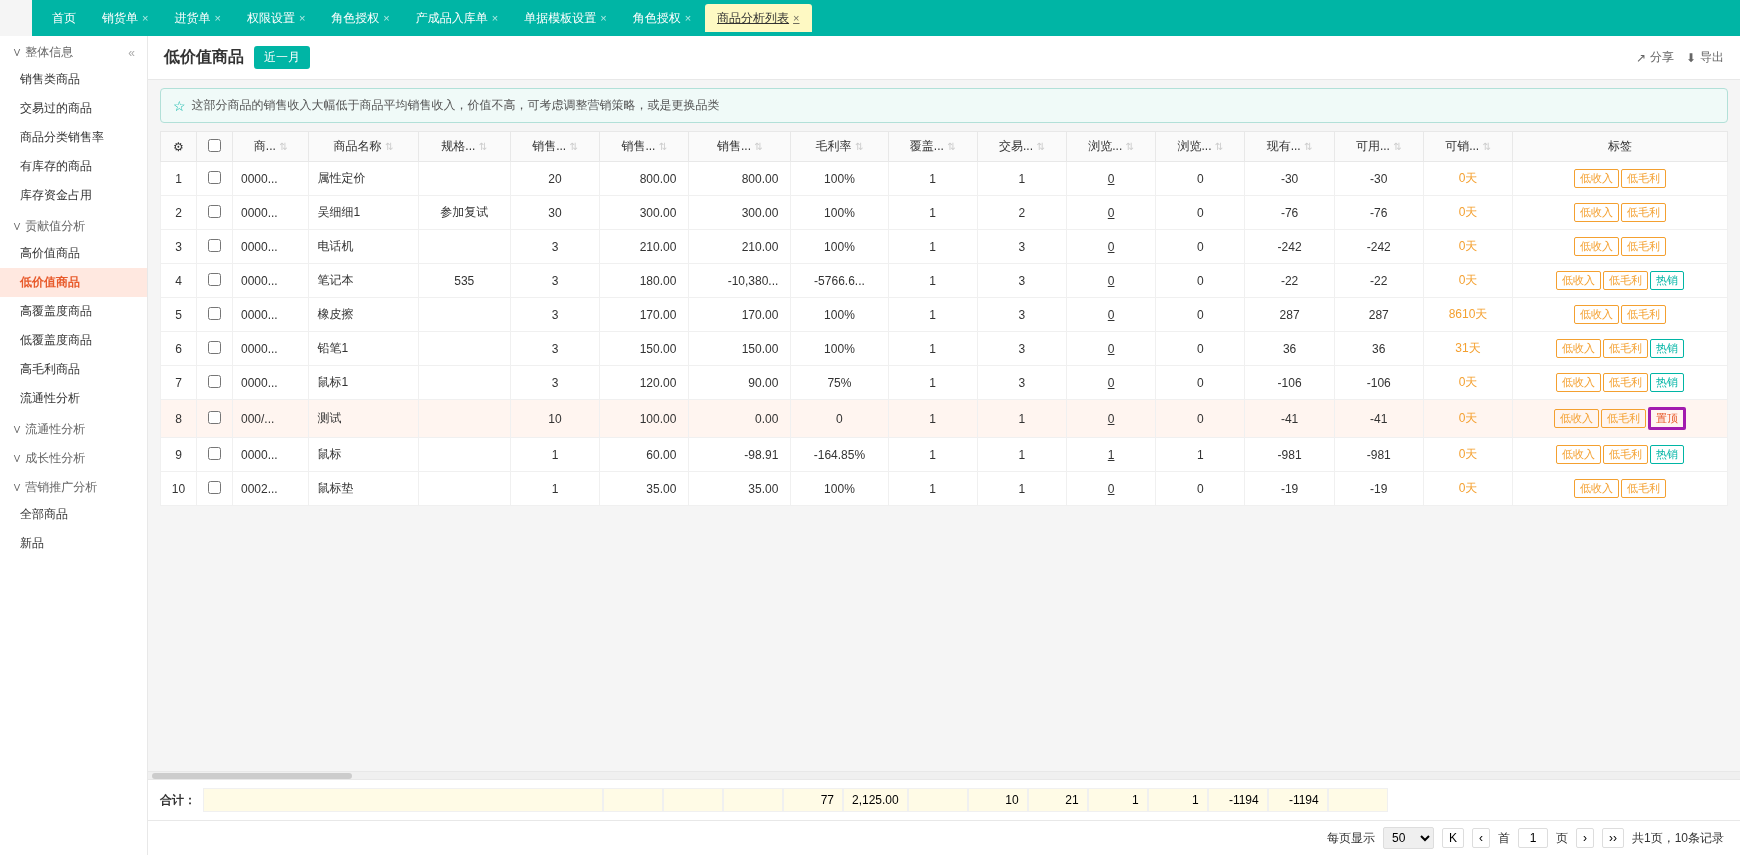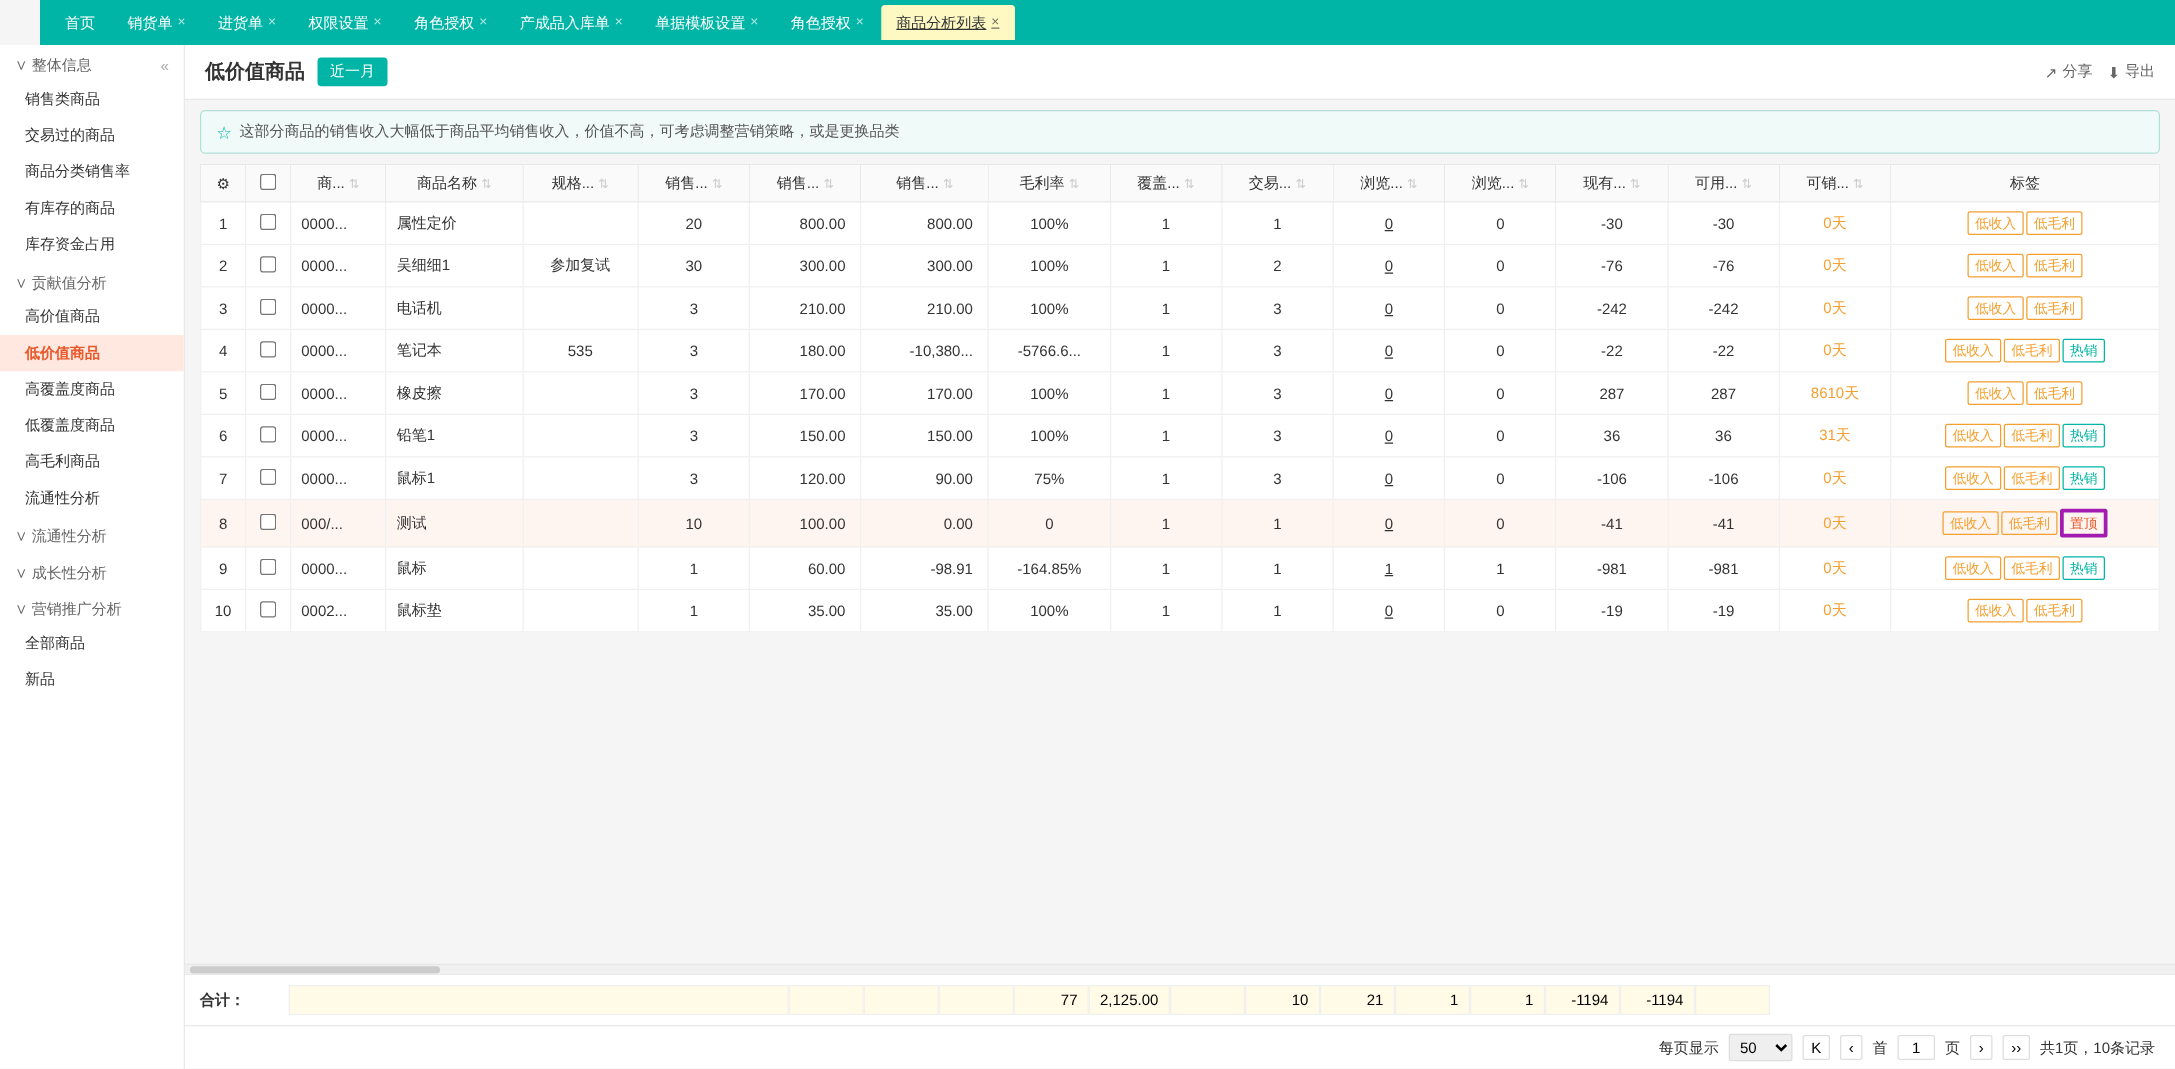--- a/index.html
+++ b/index.html
@@ -185,21 +185,21 @@
     input[type=checkbox] { cursor: pointer; }
 
     
     .table-footer {
       background: #fff;
       border-top: 1px solid #e8e8e8;
       padding: 8px 12px;
       display: flex;
       align-items: center;
     }
-    .footer-label { color: #333; font-weight: bold; margin-right: 35px; }
+    .footer-label { color: #333; font-weight: bold; margin-right: 7px; }
     .footer-cells {
       display: flex;
       gap: 0;
       flex: 1;
     }
     .footer-cell {
       padding: 4px 8px;
       background: #fffbe6;
       border: 1px solid #f0f0f0;
       text-align: right;

